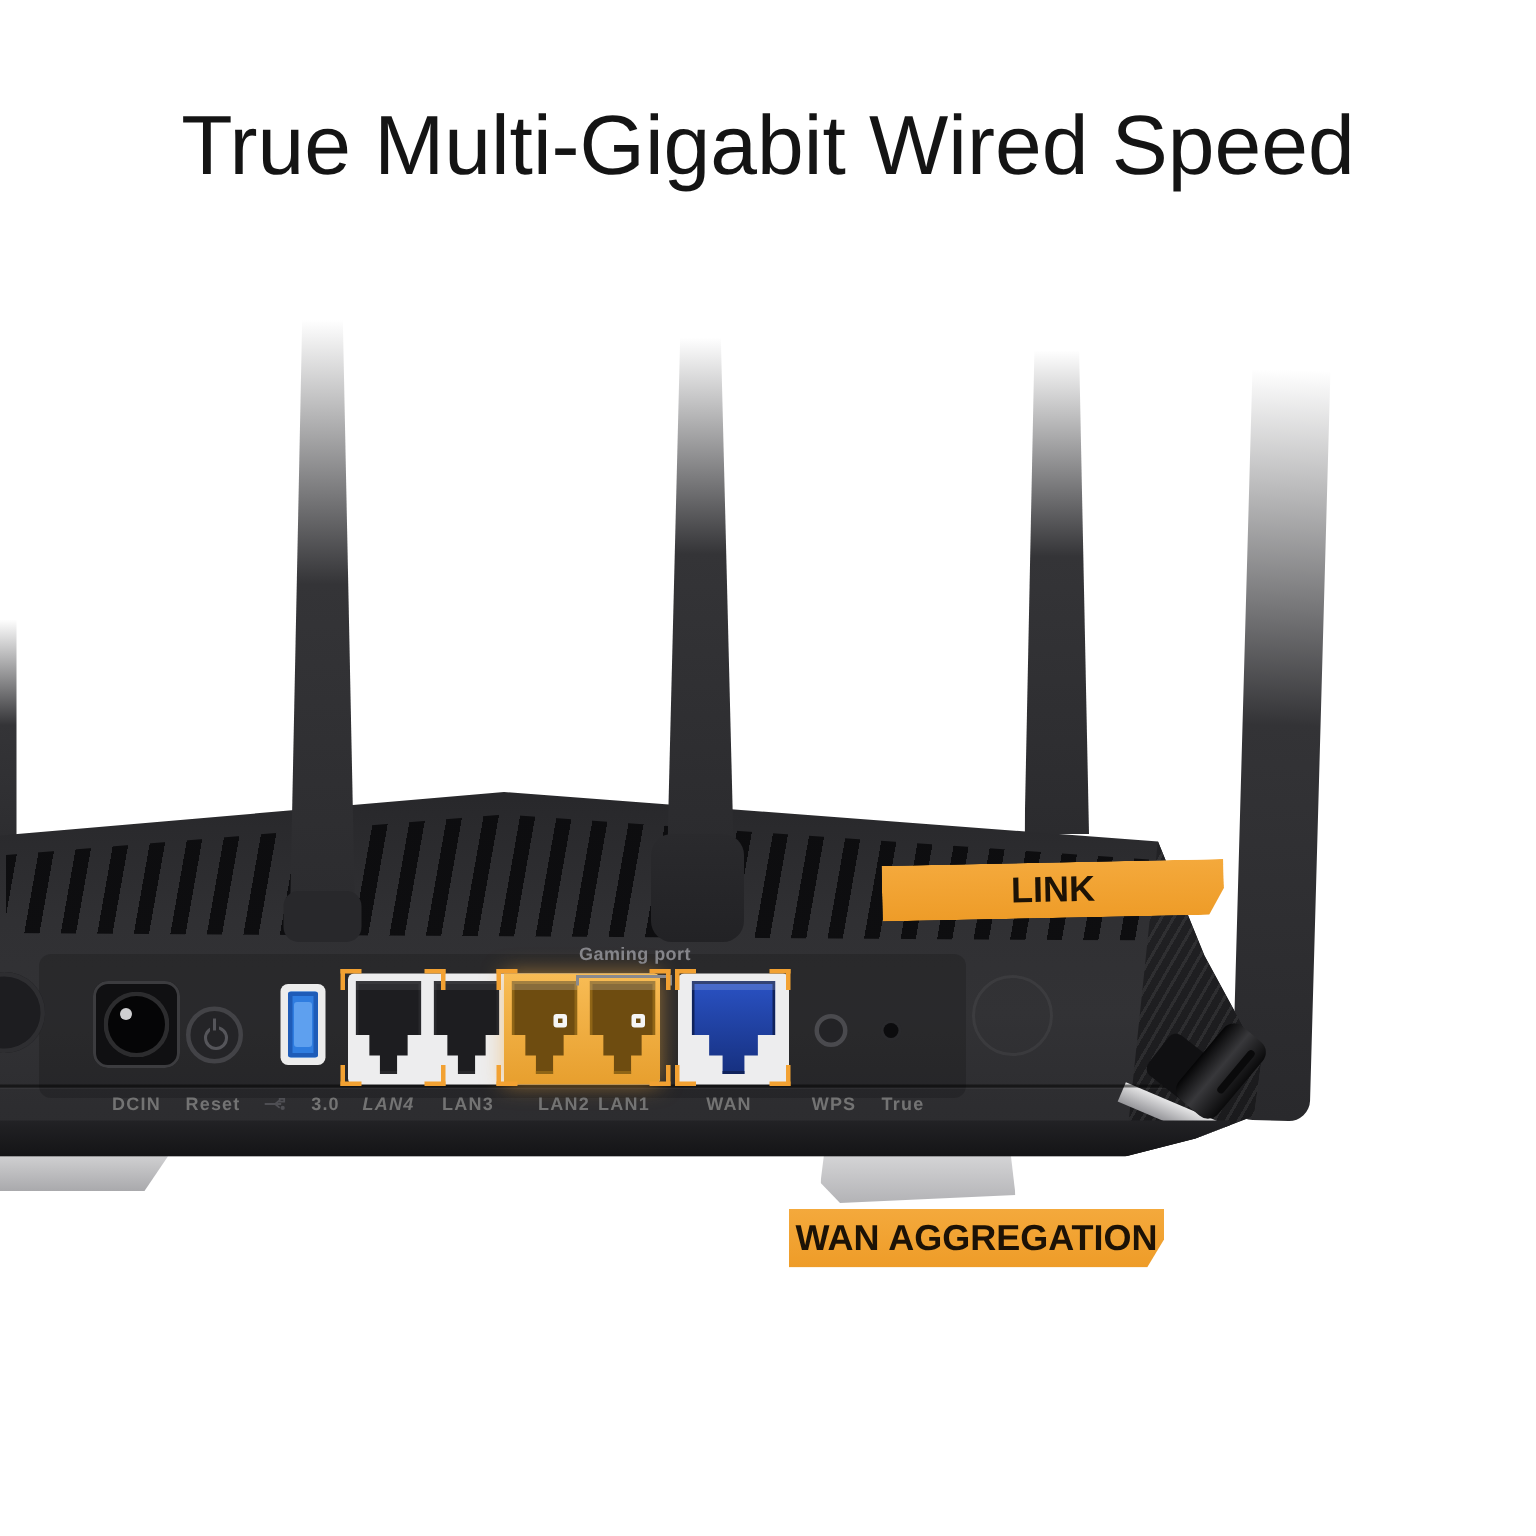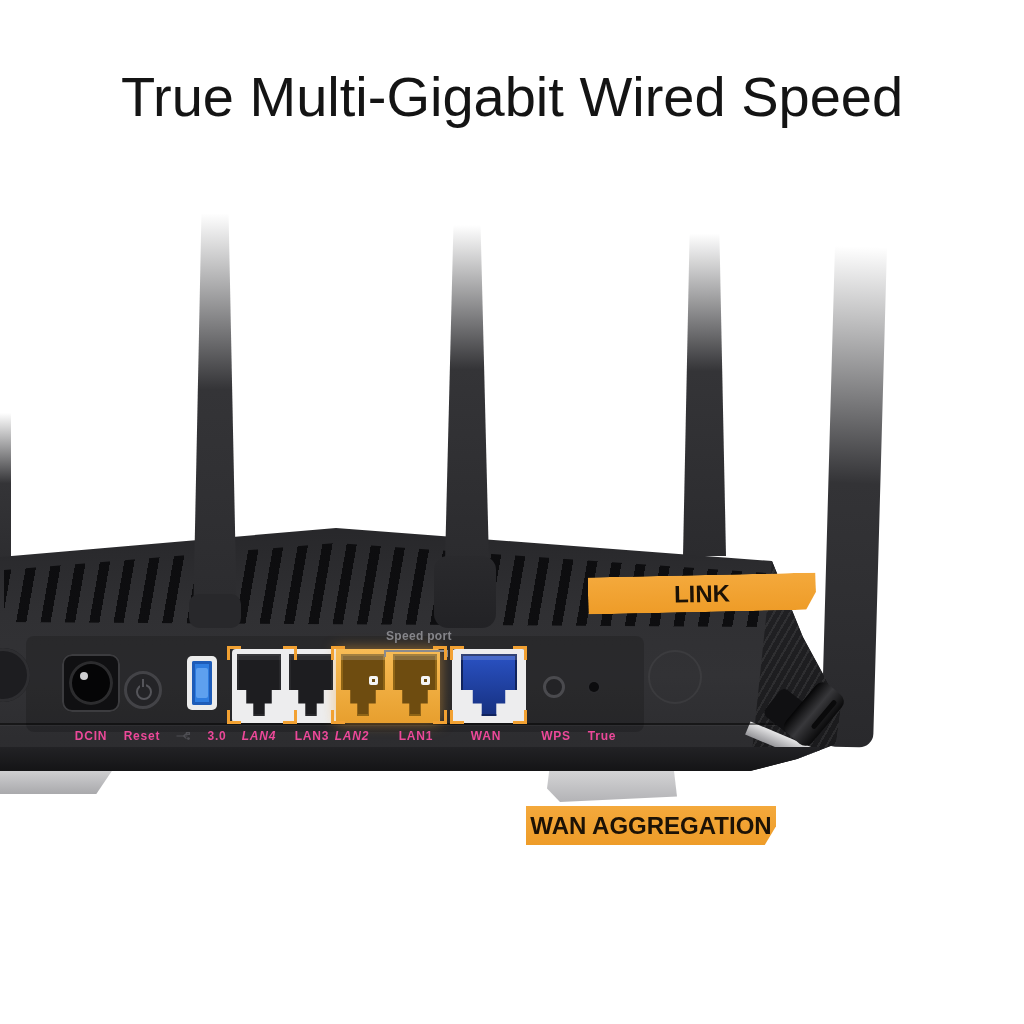--- a/index.html
+++ b/index.html
@@ -107,21 +107,21 @@
 
   .wan-bezel{position:absolute;left:452px;top:649px;width:74px;height:74px;border-radius:4px;background:#ededee;}
 
   .wps-btn{position:absolute;left:543px;top:676px;width:22px;height:22px;border-radius:50%;
      border:3px solid #4a4a4e;box-sizing:border-box;background:#232326;}
   .reset-btn{position:absolute;left:589px;top:682px;width:10px;height:10px;border-radius:50%;
      background:#0c0c0e;box-shadow:0 0 0 2px #2a2a2d;}
 
   
   .plabel{position:absolute;top:729px;transform:translateX(-50%);
-     font-size:12px;font-weight:700;color:#ec4899;letter-spacing:.8px;white-space:nowrap;}
+     font-size:12px;font-weight:700;color:#737373;letter-spacing:.8px;white-space:nowrap;}
   .usb-label{display:flex;align-items:center;gap:16px;}
 
   .gaming-label{position:absolute;left:386px;top:629px;width:120px;
      font-size:12px;font-weight:700;color:#85858a;letter-spacing:.3px;}
   .gaming-bracket{position:absolute;left:384px;top:650px;width:64px;height:7px;
      border-top:2px solid #8a8a8e;border-left:2px solid #8a8a8e;border-right:2px solid #8a8a8e;box-sizing:border-box;}
 
   
   .cb{position:absolute;z-index:40;}
   .cb i{position:absolute;width:14px;height:14px;border:0 solid #F2A132;box-sizing:border-box;}
@@ -201,35 +201,35 @@
     <div class="gp-ico" style="left:421px;top:676px;">
         <span class="dot"></span>
       </div>
 
     <div class="wan-bezel"></div>
     <div class="rj45 blue" style="left:461px;width:56px;"></div>
 
     <div class="wps-btn"></div>
     <div class="reset-btn"></div>
 
-    <div class="gaming-label">Speed port</div>
+    <div class="gaming-label">Gaming port</div>
     <div class="gaming-bracket"></div>
 
     <div class="plabel" style="left:91px;">DCIN</div>
     <div class="plabel" style="left:142px;">Reset</div>
     <div class="plabel usb-label" style="left:201px;">
       <svg width="16" height="10" viewBox="0 0 16 10">
         <path d="M1 5 H12 M8 5 L11 2.4 M8 5 L11 7.6 M11 1.6 h3 v1.8 h-3 z" stroke="#4e4e53" stroke-width="1.2" fill="none"></path>
         <circle cx="13" cy="7.6" r="1.4" fill="#4e4e53"></circle>
       </svg>
       <span>3.0</span>
     </div>
     <div class="plabel" style="left:259px;font-style:italic;">LAN4</div>
     <div class="plabel" style="left:312px;">LAN3</div>
-    <div class="plabel" style="left:352px;font-style:italic;">LAN2</div>
+    <div class="plabel" style="left:376px;">LAN2</div>
     <div class="plabel" style="left:416px;">LAN1</div>
     <div class="plabel" style="left:486px;">WAN</div>
     <div class="plabel" style="left:556px;">WPS</div>
     <div class="plabel" style="left:602px;">True</div>
   </div>
 
   <svg class="edge-svg">
     <path d="M0,557 L336,528 L771,561" stroke="rgba(255,255,255,.14)" stroke-width="2" fill="none"></path>
     <path d="M771,561 L803,637 L840,707" stroke="rgba(255,255,255,.12)" stroke-width="2" fill="none"></path>
   </svg>

